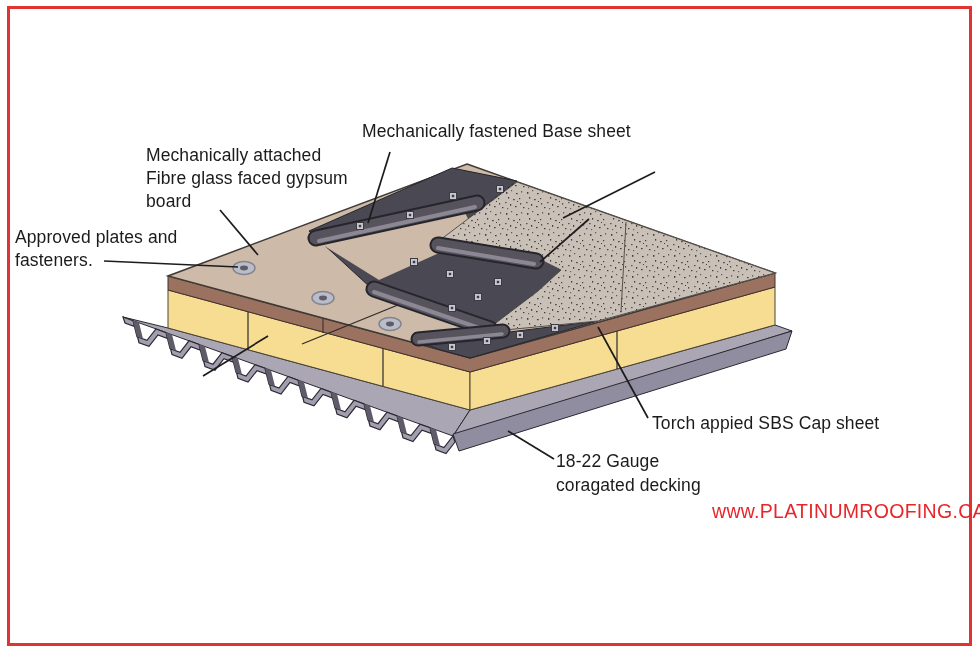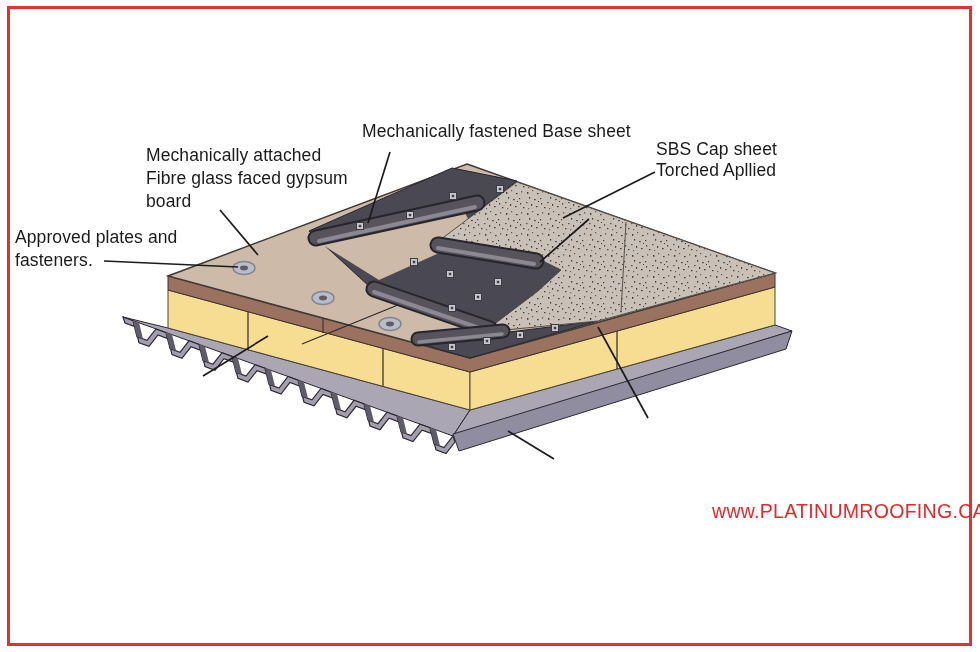--- a/index.html
+++ b/index.html
@@ -167,17 +167,18 @@
 
   <rect x="8.5" y="7.5" width="962" height="637" fill="none" stroke-width="3" stroke="#e23333"></rect>
 </svg>
 
 <div class="lbl lbl-plates">Approved plates and
 fasteners.</div>
 <div class="lbl lbl-gypsum">Mechanically attached
 Fibre glass faced gypsum
 board</div>
 <div class="lbl lbl-base">Mechanically fastened Base sheet</div>
-<div class="lbl lbl-cap">SBS Cap sheet
-Torched Apllied</div>
+<div class="lbl lbl-torch">Torch appied SBS Cap sheet</div>
+<div class="lbl lbl-deck">18-22 Gauge
+coragated decking</div>
 <div class="lbl lbl-url">www.PLATINUMROOFING.CA</div>
 
 </div>
 
 </body></html>

